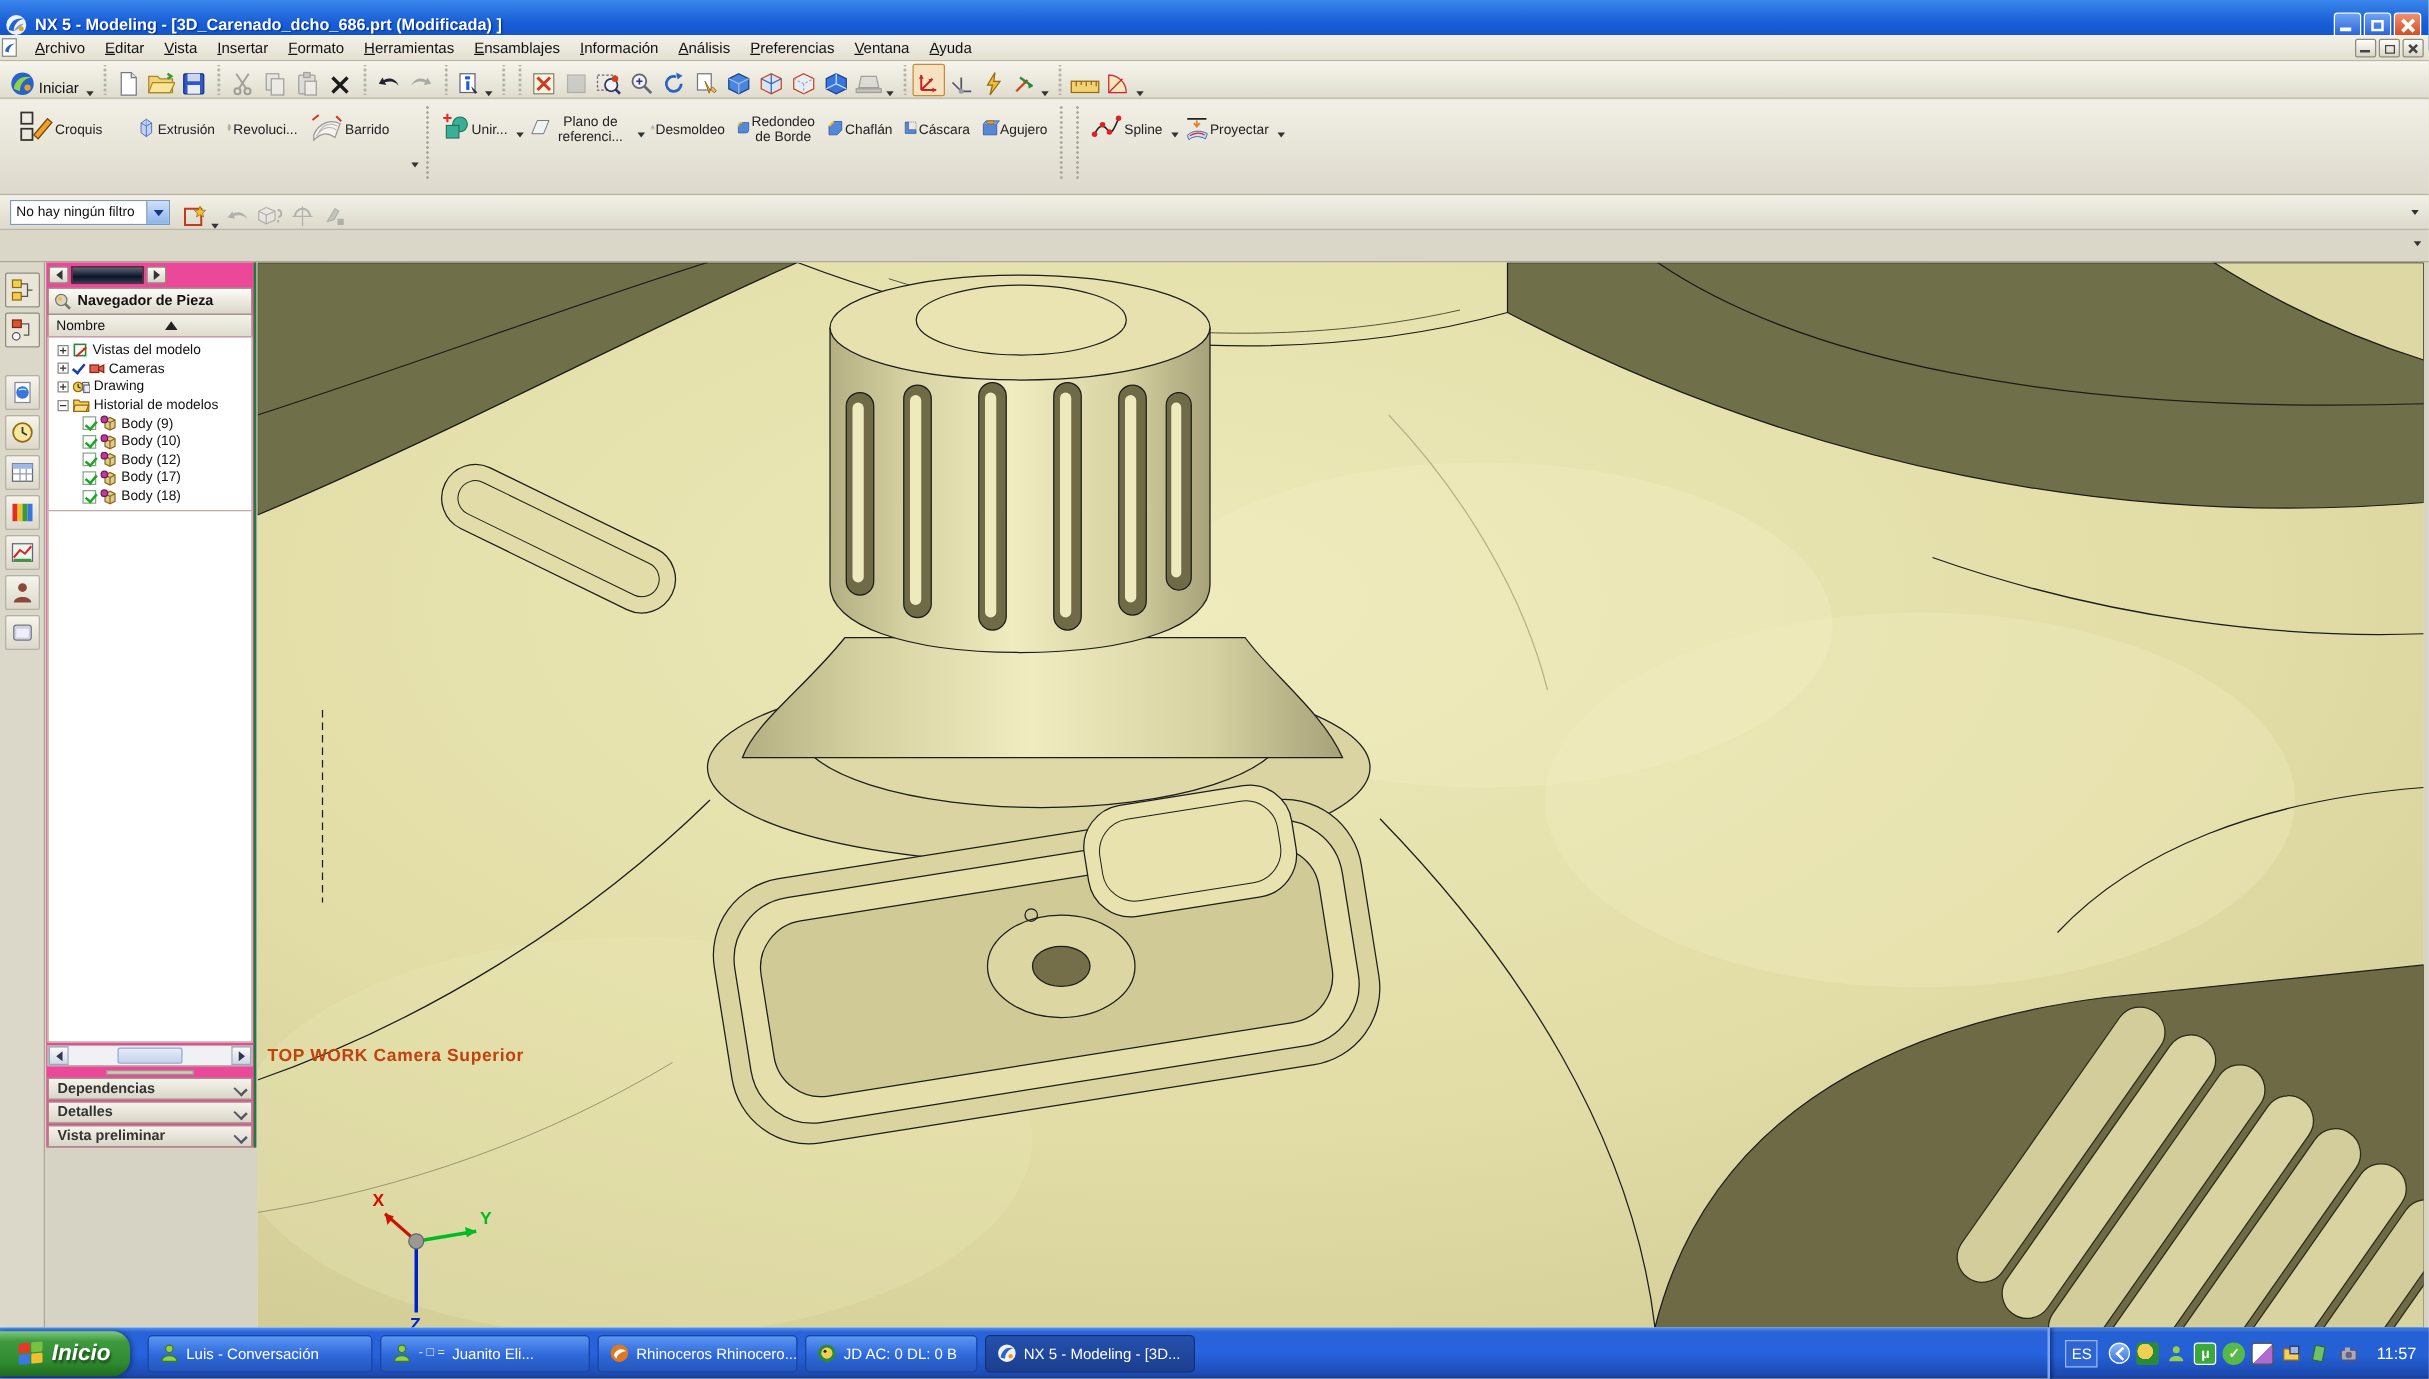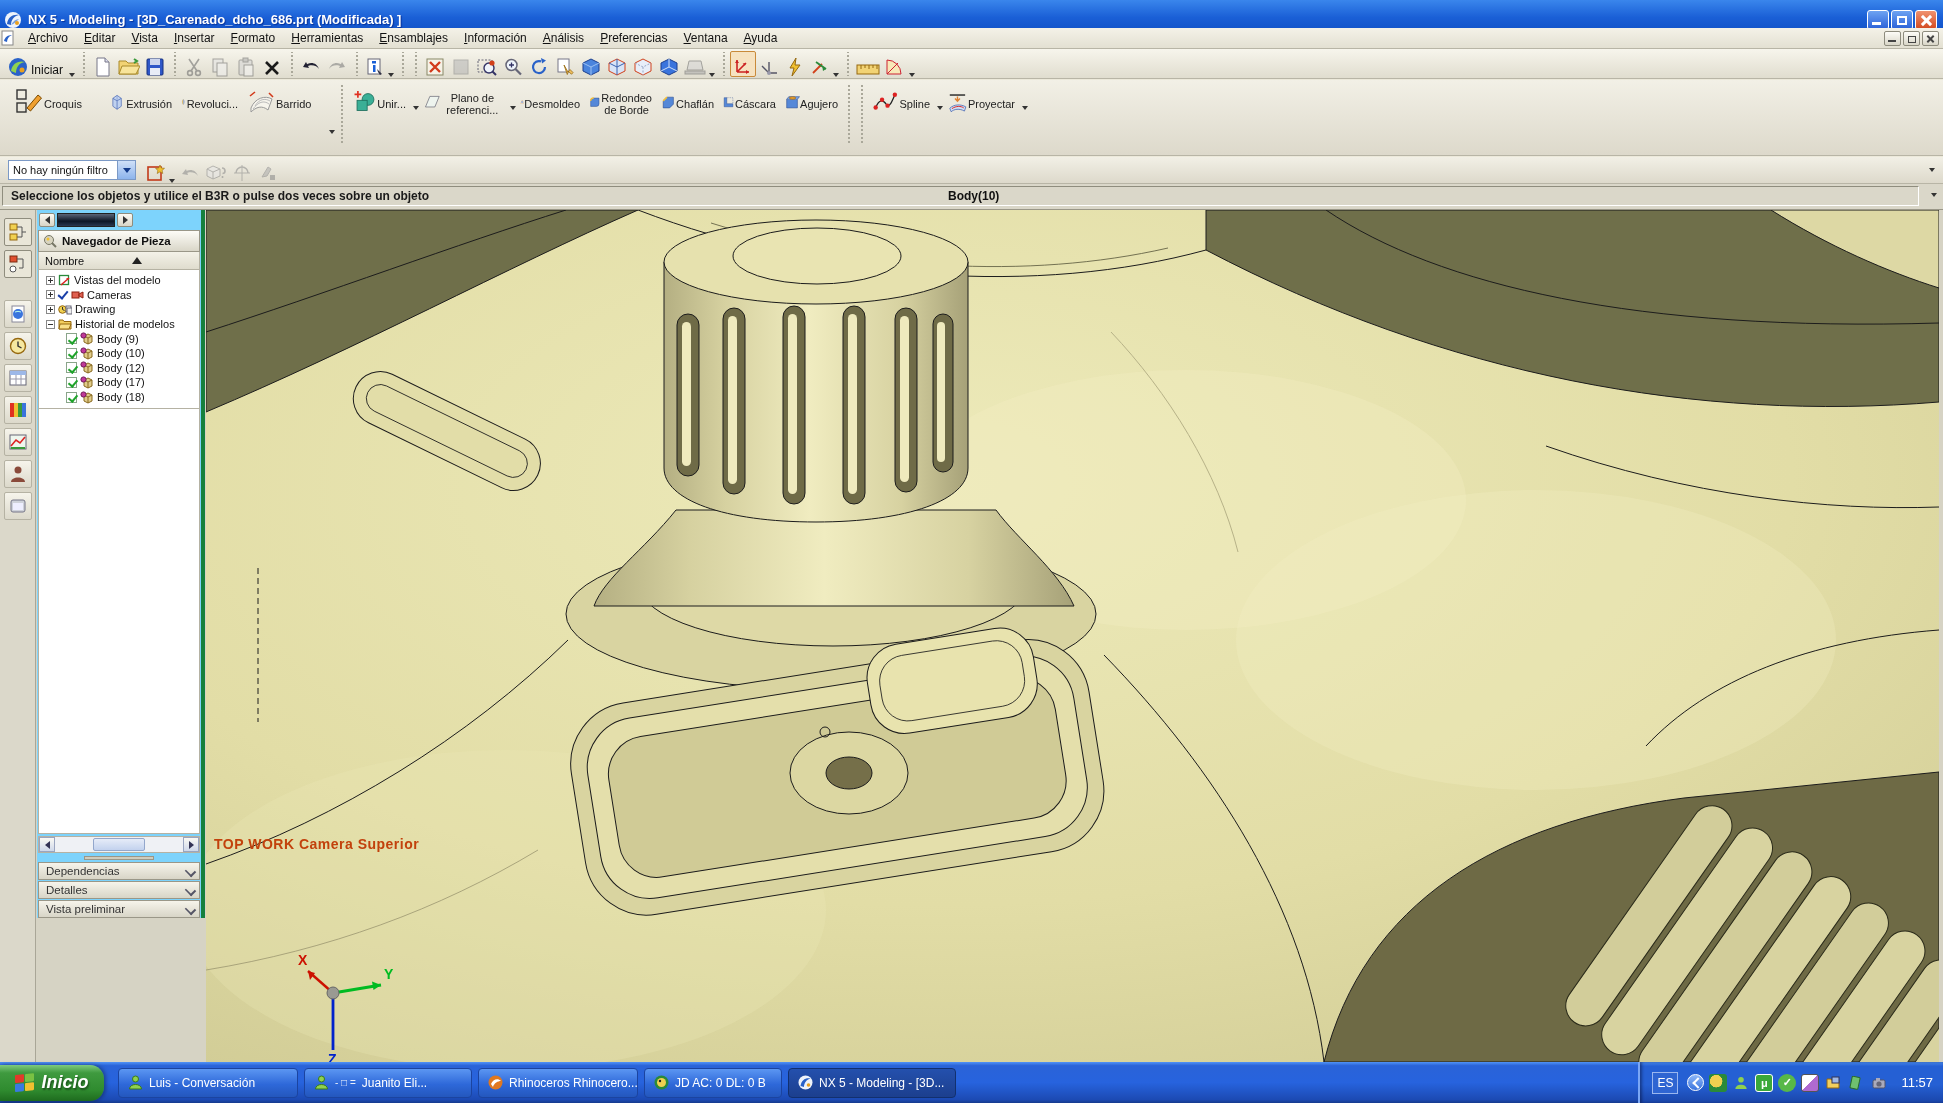--- a/index.html
+++ b/index.html
@@ -63,21 +63,21 @@
   .status-sel{position:absolute;left:945px;font-weight:bold;font-size:12px}
   .status-caret{position:absolute;right:6px;top:9px}
 
   
   .main{position:absolute;left:0;top:210px;width:1943px;height:852px;background:#d6d3c4}
   .resourcebar{position:absolute;left:0;top:0;width:36px;height:852px;background:#dbd8ca;border-right:1px solid #a9a697;padding-top:4px}
   .rbtn{width:28px;height:28px;margin:4px auto;border:1px solid #b5b2a3;border-radius:2px;background:linear-gradient(180deg,#f6f4eb,#dcd9cb);display:flex;align-items:center;justify-content:center}
   .rbtn.tab{border-color:#8f8d7e;background:#e9e6d8}
   .rgap{height:14px}
 
-  .partnav{position:absolute;left:37px;top:0;width:168px;height:708px;background:#7dd3fc;border-right:4px solid #15803d;display:flex;flex-direction:column}
+  .partnav{position:absolute;left:37px;top:0;width:168px;height:708px;background:#ec4899;border-right:2px solid #15803d;display:flex;flex-direction:column}
   .pn-slider{height:20px;display:flex;align-items:center;gap:2px;padding:2px 2px}
   .pn-slider .sbtn{width:16px;height:14px;border:1px solid #8f8d7e;background:linear-gradient(180deg,#fbfaf4,#d8d5c7);display:flex;align-items:center;justify-content:center;border-radius:2px}
   .pn-slider .sbar{width:58px;height:14px;background:linear-gradient(180deg,#5a6578,#0d1626 60%,#2a3750);border:1px solid #222}
   .arrow-l{width:0;height:0;border-top:4px solid transparent;border-bottom:4px solid transparent;border-right:5px solid #333}
   .arrow-r{width:0;height:0;border-top:4px solid transparent;border-bottom:4px solid transparent;border-left:5px solid #333}
   .pn-header{height:22px;border:1px solid #9a9788;margin:0 1px;background:linear-gradient(180deg,#fdfcf7,#d9d6c8);display:flex;align-items:center;gap:5px;padding-left:4px}
   .pn-header .pn-title{font-weight:bold;font-size:11.5px}
   .pn-colhead{height:18px;border:1px solid #b5b2a3;border-top:none;margin:0 1px;background:linear-gradient(180deg,#f4f2e8,#dfdcce);display:flex;align-items:center;padding:0 6px;gap:22px}
   .pn-colhead .col-label{font-size:11px}
   .sort-up{width:0;height:0;border-left:5px solid transparent;border-right:5px solid transparent;border-bottom:7px solid #222;margin-left:26px}
@@ -92,21 +92,21 @@
   .bluecheck{width:10px;height:10px;position:relative;flex:0 0 auto}
   .bluecheck::after{content:"";position:absolute;left:2px;top:-1px;width:4px;height:8px;border-right:2px solid #1a3fa8;border-bottom:2px solid #1a3fa8;transform:rotate(40deg)}
   .pn-fill{flex:1 1 auto;background:#fff;border:1px solid #b5b2a3;border-top:none;margin:0 1px}
   .pn-hscroll{height:17px;margin:2px 1px;display:flex;align-items:center;border:1px solid #b5b2a3;background:#e7e4d6}
   .pn-hscroll .sbtn{width:16px;height:15px;background:linear-gradient(180deg,#fbfaf4,#cfd8ea);display:flex;align-items:center;justify-content:center;border:1px solid #9aa5c0}
   .pn-hscroll .track{flex:1;height:15px;position:relative;background:#eff1f5}
   .pn-hscroll .thumb{position:absolute;left:30%;width:40%;height:13px;top:1px;background:linear-gradient(180deg,#e6ecf8,#c3d2ee);border:1px solid #93a7cc;border-radius:2px}
   .pn-splitter{height:6px;display:flex;justify-content:center;align-items:center}
   .pn-splitter .grip{width:70px;height:4px;background:#cfccbd;border:1px solid #9a9788}
   .pn-panelbar{height:18px;margin:1px 1px 0 1px;border:1px solid #9a9788;background:linear-gradient(180deg,#f6f4eb,#d8d5c7);display:flex;align-items:center;justify-content:space-between;padding:0 2px 0 7px}
-  .pn-panelbar .pb-label{font-weight:normal;font-size:11.5px;color:#333}
+  .pn-panelbar .pb-label{font-weight:bold;font-size:11.5px;color:#333}
   .chev{width:14px;height:12px;position:relative}
   .chev::after{content:"";position:absolute;left:3px;top:2px;width:7px;height:7px;border-right:2px solid #556;border-bottom:2px solid #556;transform:rotate(45deg) scale(1,.8)}
 
   
   .viewport{position:absolute;left:206px;top:0;width:1733px;height:852px;background:#e2dda6;overflow:hidden}
   .view-label{position:absolute;left:8px;top:626px;font-size:14px;font-weight:bold;color:#c2410c;letter-spacing:.5px}
   .triad{position:absolute;left:80px;top:735px}
 
   
   .taskbar{position:absolute;left:0;top:1062px;width:1943px;height:41px;
@@ -534,24 +534,20 @@
   <div class="tbtn">
     <svg class="t-i gray" width="20" height="20" viewBox="0 0 20 20">
         <path d="M4,14 L10,4 L13,6 L9,13 Z" fill="#aab" stroke="#889"></path>
         <rect x="12" y="12" width="5" height="5" fill="#889"></rect>
       </svg>
   </div>
   <span class="caret sm" style="position:absolute;right:8px"></span>
 </div>
 
 <div class="statusbar">
-  <div class="status-field">
-    <span class="status-msg">Seleccione los objetos y utilice el B3R o pulse dos veces sobre un objeto</span>
-    <span class="status-sel">Body(10)</span>
-  </div>
   <span class="caret sm status-caret"></span>
 </div>
 
 <div class="main">
 
   <div class="resourcebar">
     <div class="rbtn tab">
       <svg class="t-i" width="20" height="20" viewBox="0 0 20 20">
           <rect x="2" y="2" width="7" height="6" fill="#f0d050" stroke="#96680f"></rect>
           <rect x="2" y="12" width="7" height="6" fill="#f0d050" stroke="#96680f"></rect>

